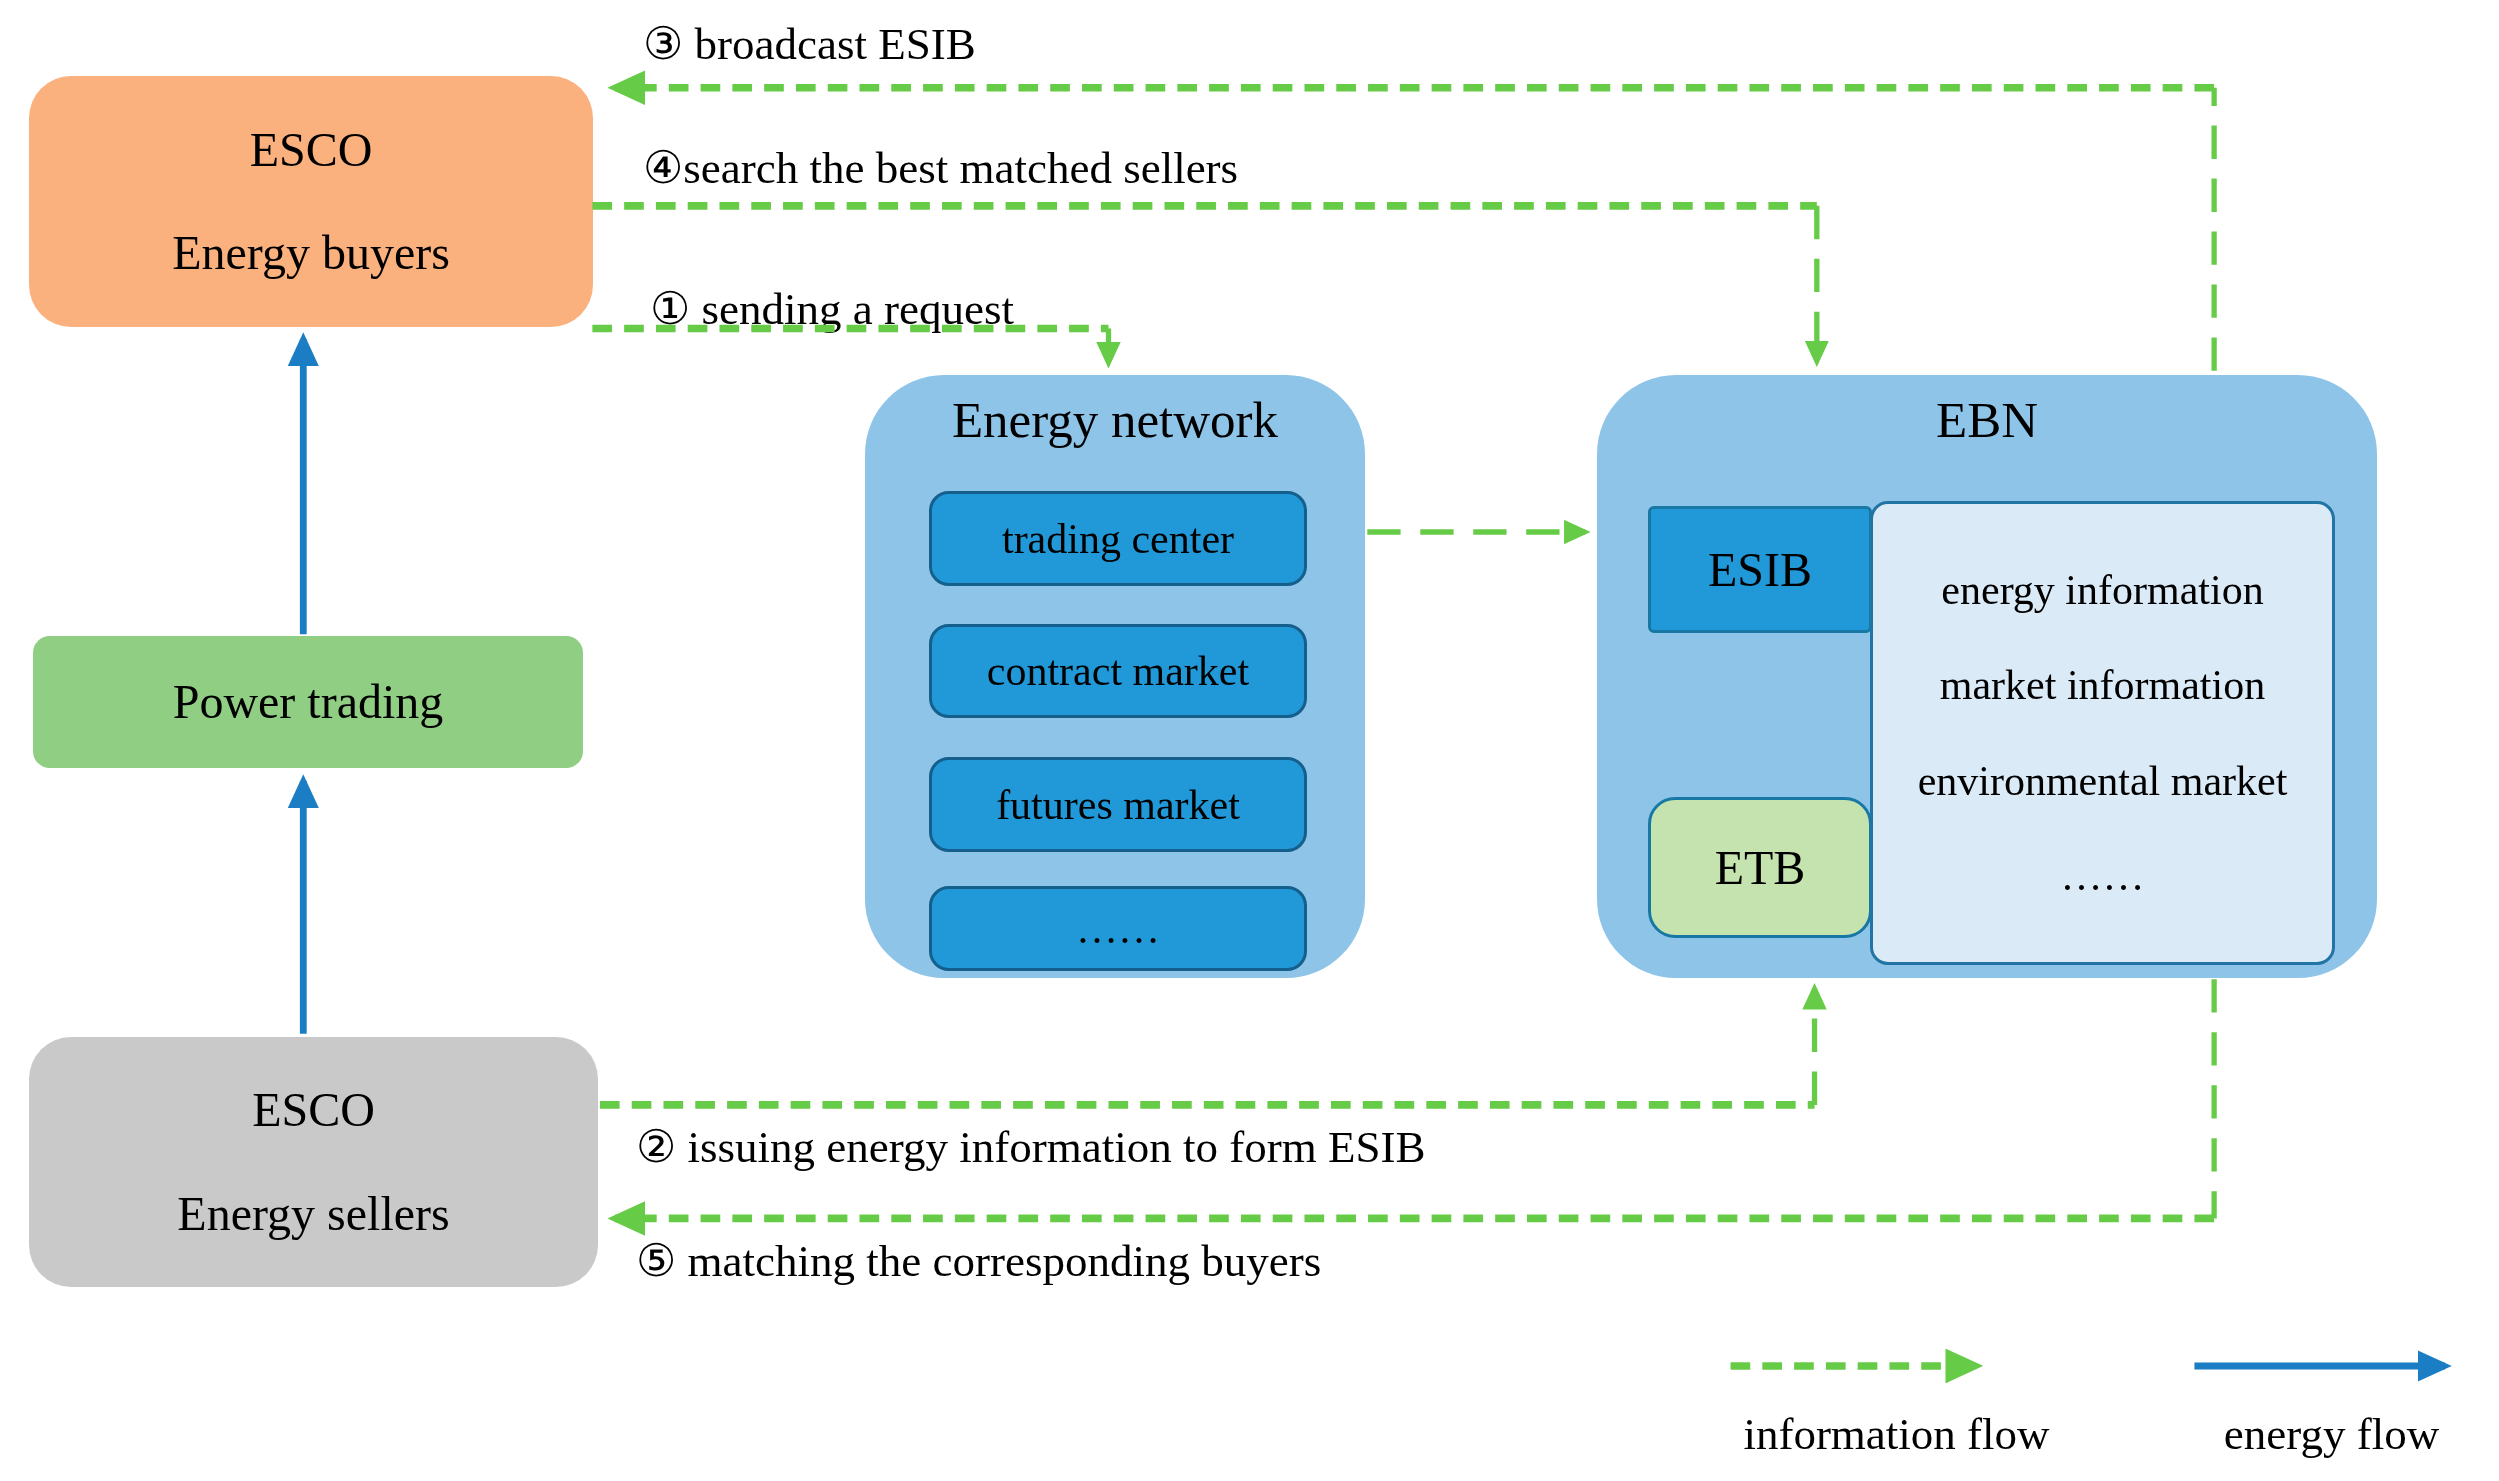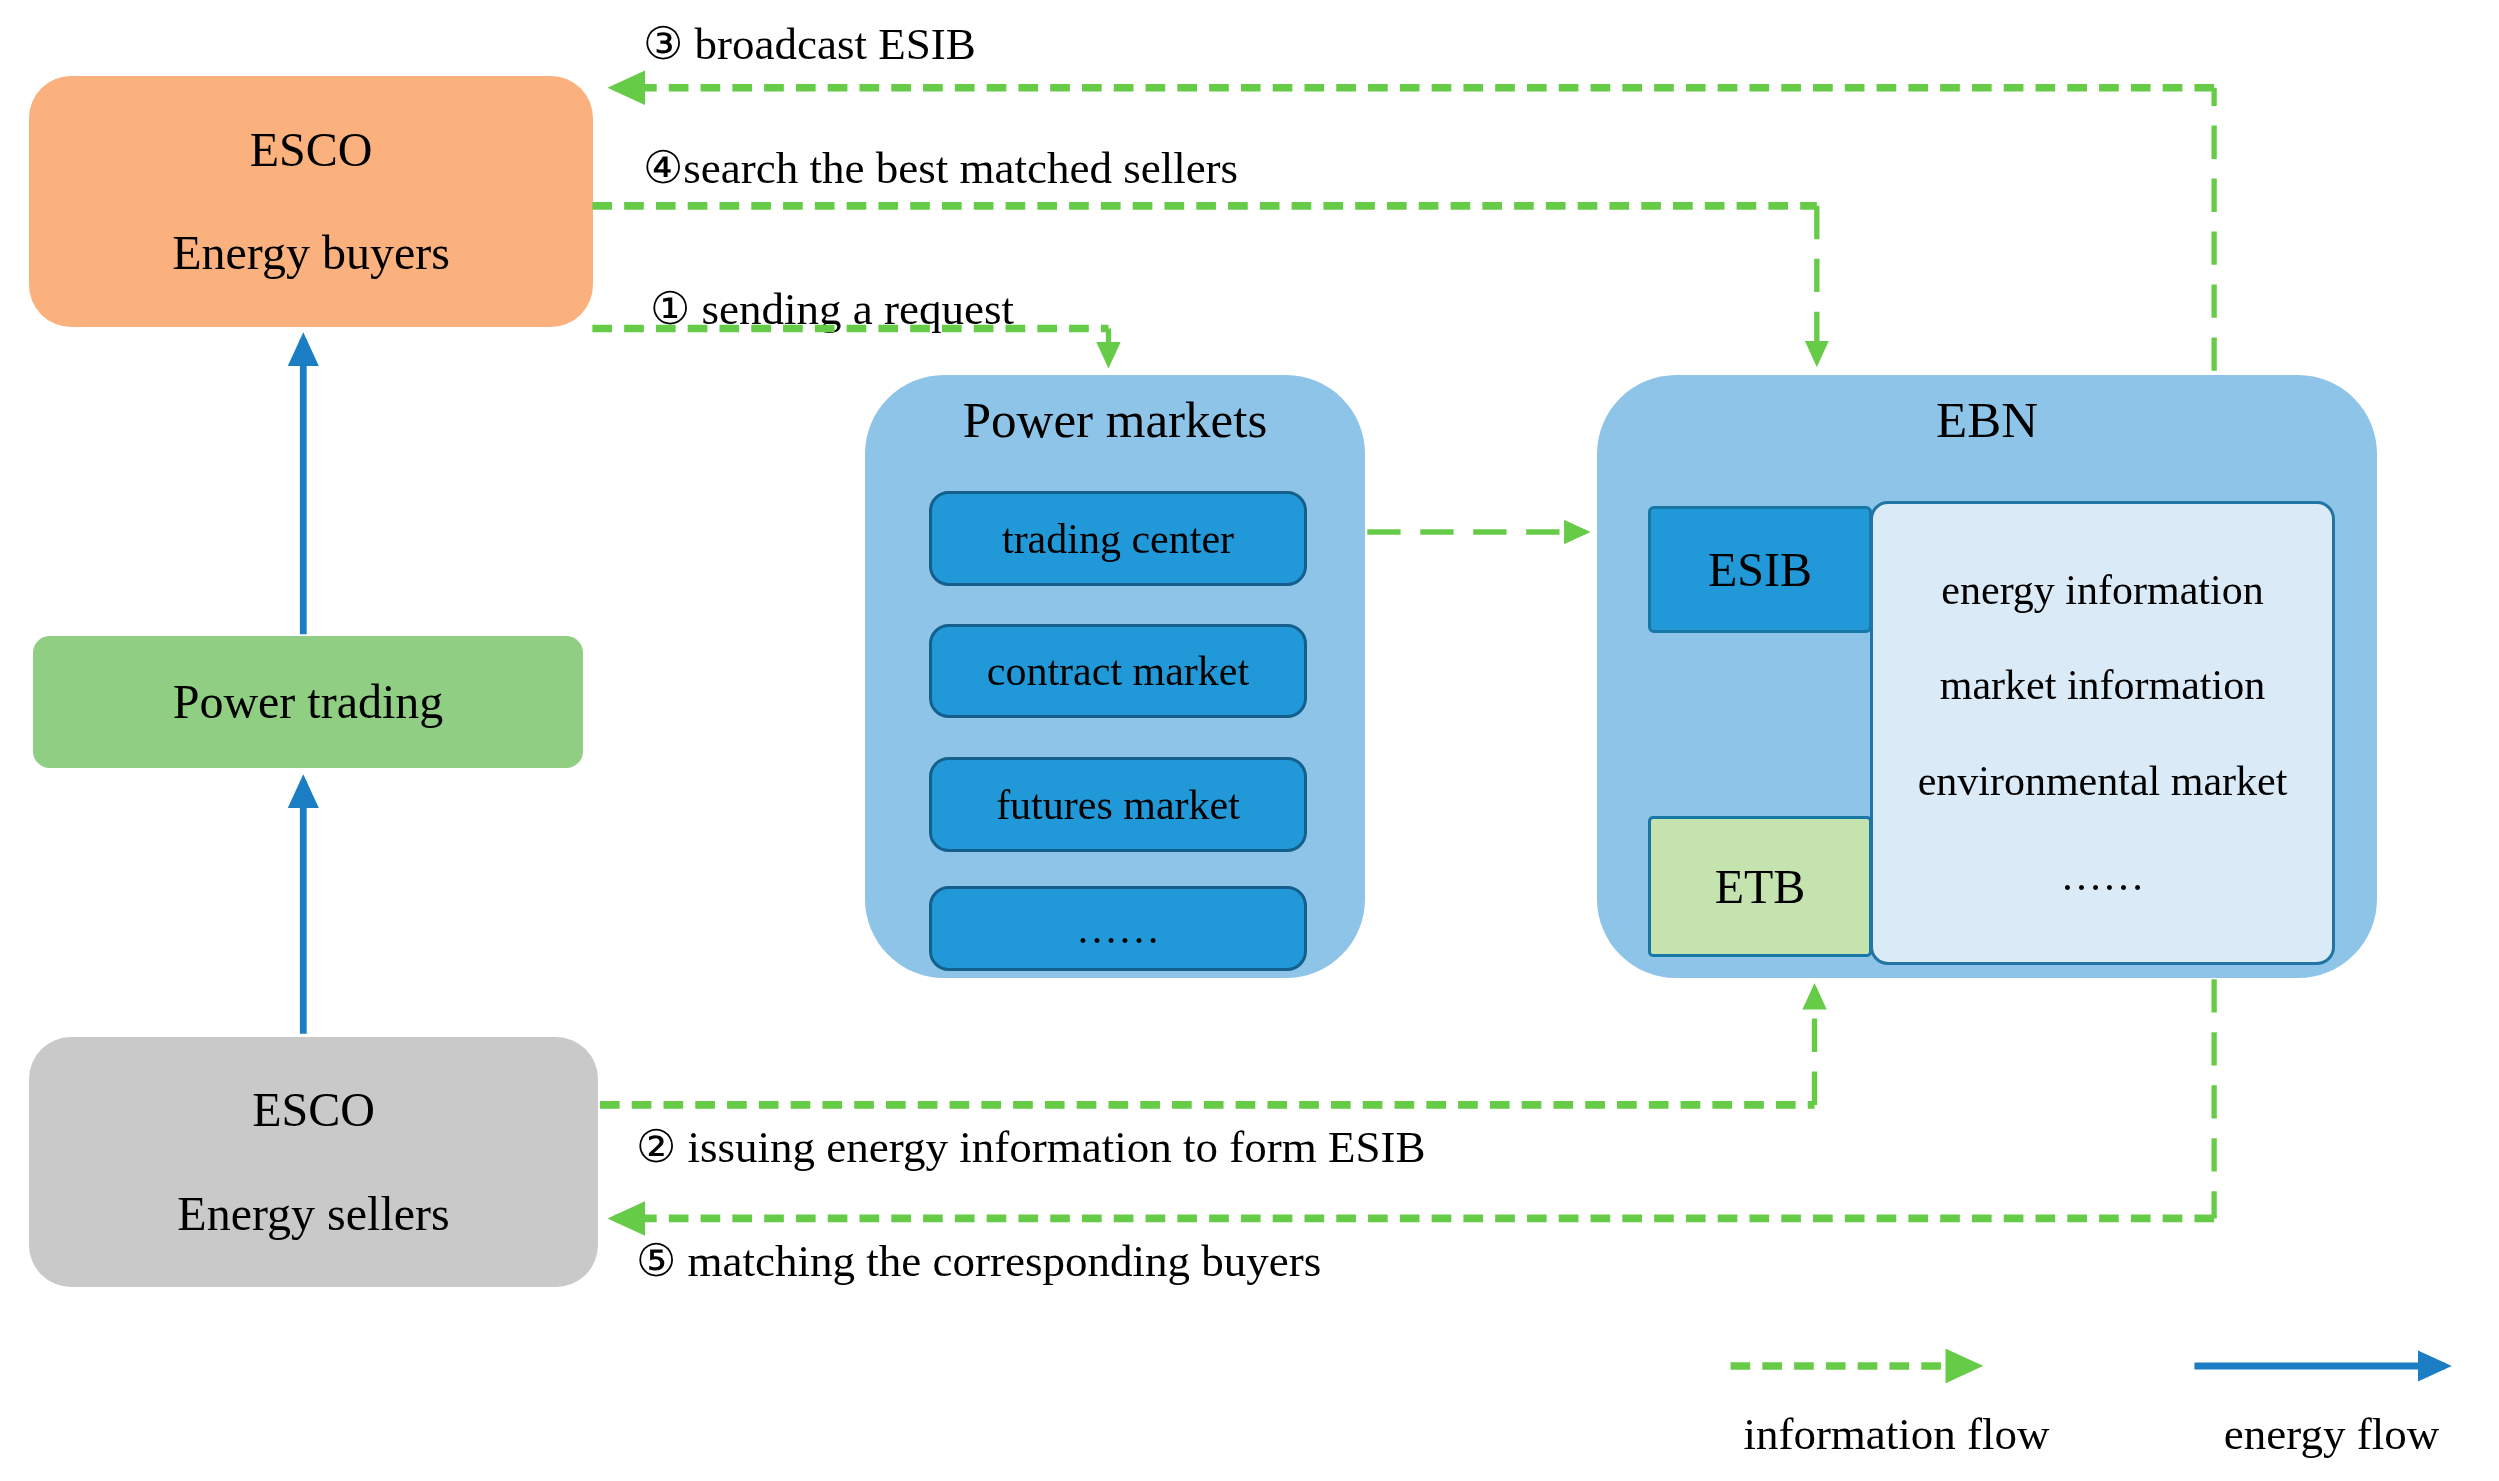--- a/index.html
+++ b/index.html
@@ -16,22 +16,22 @@
            font-size:48px;gap:53px;}
   .markets{left:865px;top:375px;width:500px;height:603px;background:#8DC4E8;border-radius:79px;}
   .ebn{left:1597px;top:375px;width:780px;height:603px;background:#8DC4E8;border-radius:79px;padding-left:45px;}
   .panel-title{position:absolute;top:16.7px;left:0;width:100%;text-align:center;font-size:51px;line-height:1.1;}
   .mkt-item{position:absolute;left:64px;width:372px;background:#2199D9;border:3px solid #155F8C;
             border-radius:19.7px;display:flex;align-items:center;justify-content:center;font-size:42px;}
   .mkt-i0{top:116px;height:89px;} .mkt-i1{top:249px;height:88px;}
   .mkt-i2{top:382px;height:89px;} .mkt-i3{top:511px;height:79px;}
   .esib{position:absolute;left:51px;top:131px;width:218px;height:121px;background:#2199D9;
         border:3.8px solid #1878A5;border-radius:6px;display:flex;align-items:center;justify-content:center;font-size:48px;}
-  .etb{position:absolute;left:51px;top:441px;width:218px;height:135px;background:#C4E3AE;
-       border:3.8px solid #1878A5;border-radius:5px;display:flex;align-items:center;justify-content:center;font-size:48px;}
+  .etb{position:absolute;left:51px;top:422px;width:218px;height:135px;background:#C4E3AE;
+       border:3.8px solid #1878A5;border-radius:27px;display:flex;align-items:center;justify-content:center;font-size:48px;}
   .info-panel{position:absolute;left:273px;top:126px;width:447px;height:428px;background:#DBEAF7;
         border:3.8px solid #2174A4;border-radius:18px;display:flex;flex-direction:column;
         justify-content:space-evenly;align-items:center;text-align:center;font-size:42px;padding:15px 6px;}
   .step-label{position:absolute;white-space:nowrap;font-size:45px;line-height:1.2;}
   .legend-label{position:absolute;text-align:center;font-size:45px;line-height:1.2;}
   
   #wires{position:absolute;left:0;top:0;width:2500px;height:1481px;pointer-events:none;}
   .dash-sq{fill:none;stroke-width:10;stroke-dasharray:26 16;}
   .dash-ln{fill:none;stroke-width:7;stroke-dasharray:44 26;}
   .solid-ln{fill:none;stroke-width:9;}
@@ -49,21 +49,21 @@
   <div class="node power">
     <div class="node-line">Power trading</div>
   </div>
 
   <div class="node sellers">
     <div class="node-line">ESCO</div>
     <div class="node-line">Energy sellers</div>
   </div>
 
   <div class="abs markets">
-    <div class="panel-title">Power markets</div>
+    <div class="panel-title">Energy network</div>
     <div class="mkt-item mkt-i0">
       <span>trading center</span>
     </div>
     <div class="mkt-item mkt-i1">
       <span>contract market</span>
     </div>
     <div class="mkt-item mkt-i2">
       <span>futures market</span>
     </div>
     <div class="mkt-item mkt-i3">

